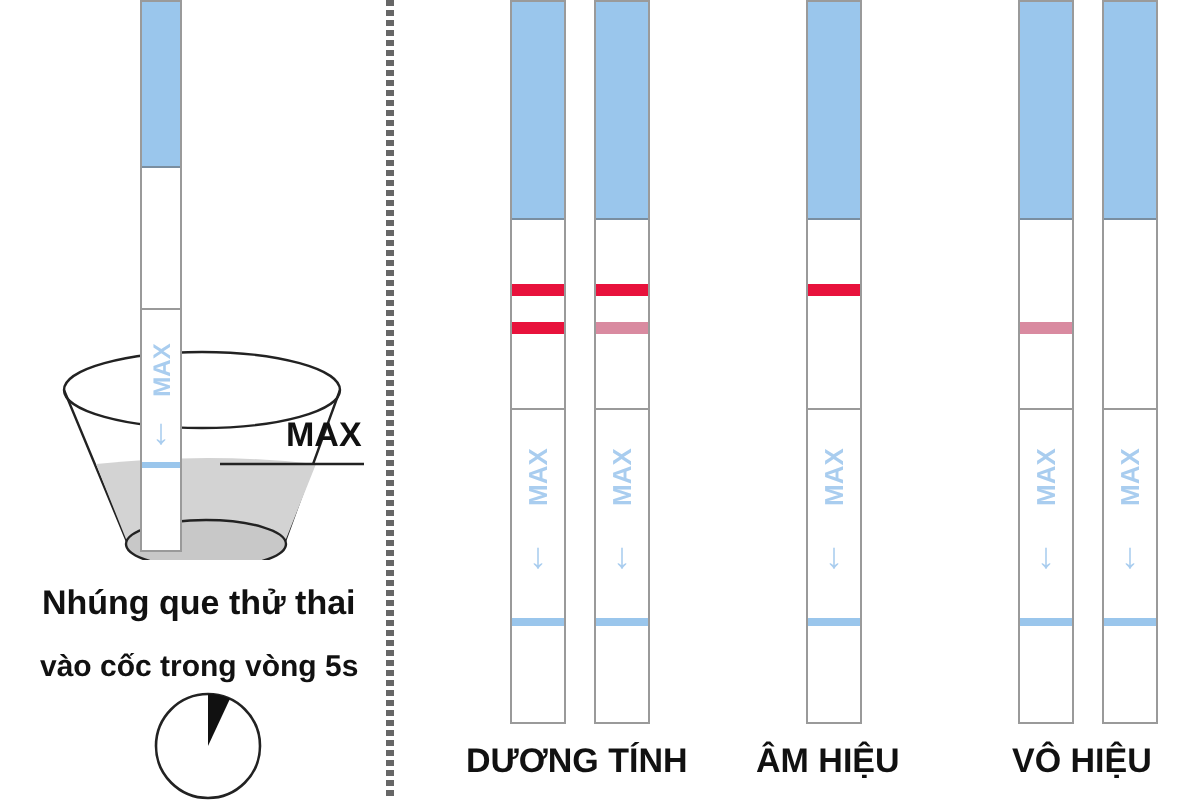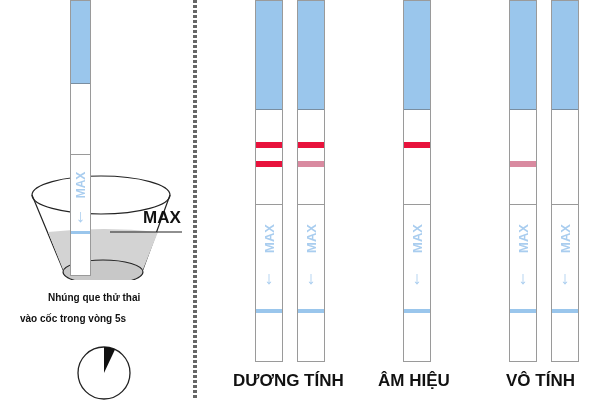--- a/index.html
+++ b/index.html
@@ -29,22 +29,22 @@
   </svg>
 
   <div class="strip" style="left:70px;top:0;width:21px;height:276px;">
     <div class="blue" style="height:82px;"></div>
     <div class="sep" style="top:153px;"></div>
     <div class="maxtxt" style="top:177px;font-size:12px;">MAX</div>
     <div class="arrow" style="top:206px;">↓</div>
     <div class="maxline" style="top:230px;height:3px;"></div>
   </div>
   <div class="label" style="left:143px;top:208px;font-size:17px;">MAX</div>
-  <div class="label" style="left:48px;top:292px;font-size:10px;">Nhúng que thử thai</div>
-  <div class="label" style="left:20px;top:313px;font-size:10px;text-align:center;">vào cốc trong vòng 5s</div>
+  <div class="label" style="left:21px;top:292px;font-size:17px;">Nhúng que thử thai</div>
+  <div class="label" style="left:20px;top:325px;font-size:15px;text-align:center;">vào cốc trong vòng 5s</div>
   <svg class="abs" style="left:76px;top:345px;" width="56" height="56">
     <circle cx="28" cy="28" r="26" fill="#fff" stroke="#222" stroke-width="1.3"></circle>
     <path d="M28 28 L28 2 A26 26 0 0 1 39 4.4 Z" fill="#111"></path>
   </svg>
 </div>
 
 <div class="divider"></div>
 
 <div class="strip" style="left:255px;top:0;width:28px;height:362px;">
   <div class="blue" style="height:108px;"></div>
@@ -87,13 +87,13 @@
 <div class="strip" style="left:551px;top:0;width:28px;height:362px;">
   <div class="blue" style="height:108px;"></div>
   <div class="sep" style="top:203px;"></div>
   <div class="maxtxt" style="top:230px;">MAX</div>
   <div class="arrow" style="top:268px;">↓</div>
   <div class="maxline" style="top:308px;"></div>
 </div>
 
 <div class="label" style="left:233px;top:371px;">DƯƠNG TÍNH</div>
 <div class="label" style="left:378px;top:371px;">ÂM HIỆU</div>
-<div class="label" style="left:506px;top:371px;">VÔ TÍNH</div>
+<div class="label" style="left:506px;top:371px;">VÔ HIỆU</div>
 
 </body></html>

